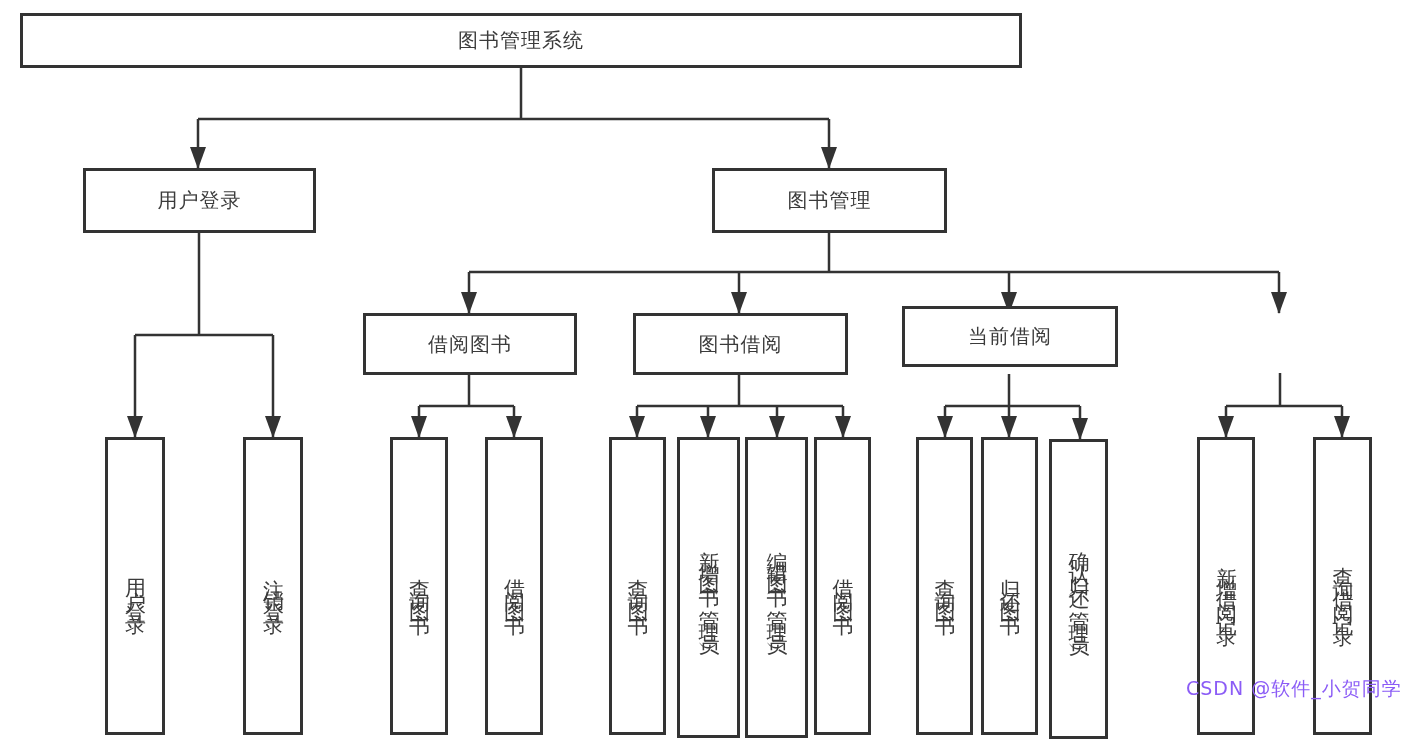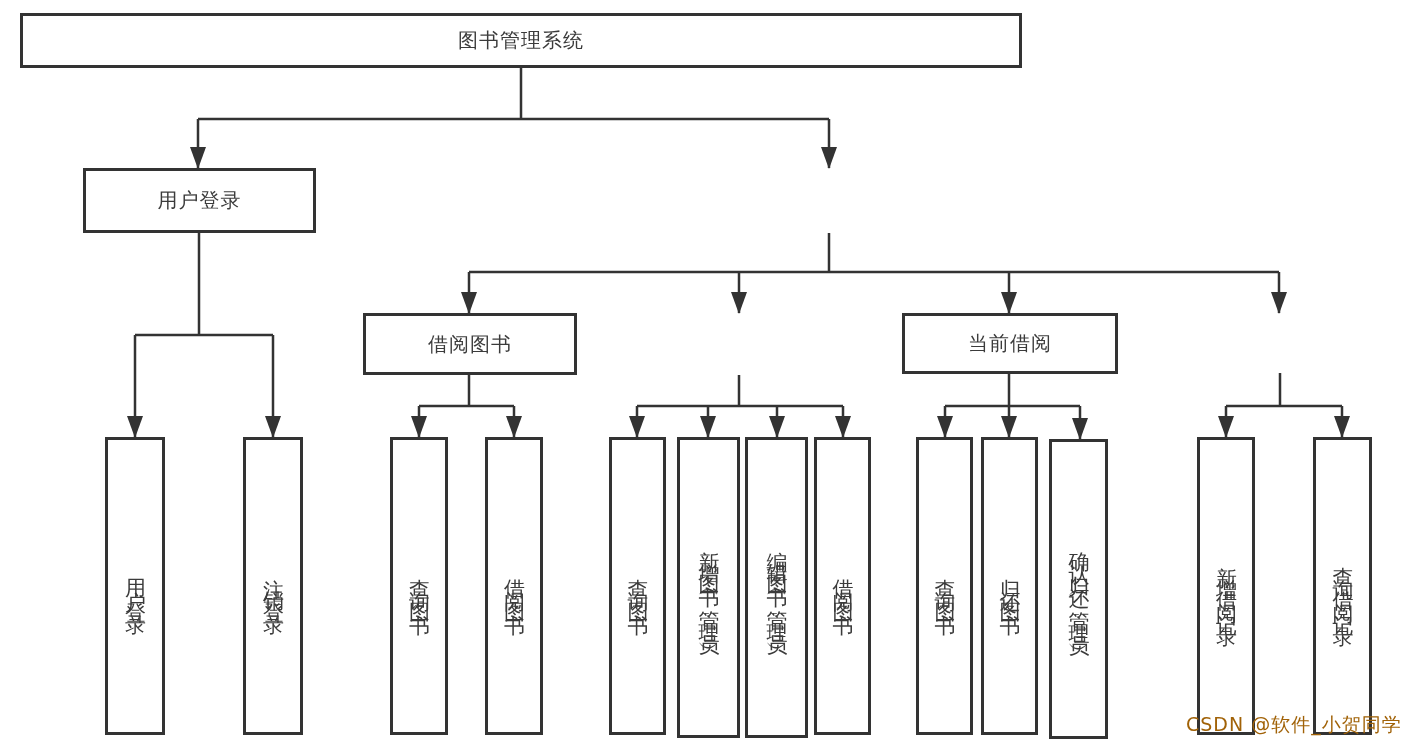--- a/index.html
+++ b/index.html
@@ -40,42 +40,42 @@
     letter-spacing: 12px;
     line-height: 1;
     color: #3b3b3b;
   }
   
   .n-root   { left: 20px;  top: 13px;  width: 1002px; height: 55px; }
   .n-login  { left: 83px;  top: 168px; width: 233px;  height: 65px; }
   .n-mgmt   { left: 712px; top: 168px; width: 235px;  height: 65px; }
   .n-newrec { left: 363px; top: 313px; width: 214px;  height: 62px; }
   .n-borrow { left: 633px; top: 313px; width: 215px;  height: 62px; }
-  .n-cur    { left: 902px; top: 313px; width: 216px;  height: 61px; }
+  .n-cur    { left: 902px; top: 306px; width: 216px;  height: 61px; }
   .n-rec    { left: 1172px;top: 312px; width: 218px;  height: 61px; }
   
   .n-a1 { left: 105px;  top: 437px; width: 60px; height: 298px; }
   .n-a2 { left: 243px;  top: 437px; width: 60px; height: 298px; }
   .n-b1 { left: 390px;  top: 437px; width: 58px; height: 298px; }
   .n-b2 { left: 485px;  top: 437px; width: 58px; height: 298px; }
   .n-c1 { left: 609px;  top: 437px; width: 57px; height: 298px; }
   .n-c2 { left: 677px;  top: 437px; width: 63px; height: 301px; }
   .n-c3 { left: 745px;  top: 437px; width: 63px; height: 301px; }
   .n-c4 { left: 814px;  top: 437px; width: 57px; height: 298px; }
   .n-d1 { left: 916px;  top: 437px; width: 57px; height: 298px; }
   .n-d2 { left: 981px;  top: 437px; width: 57px; height: 298px; }
   .n-d3 { left: 1049px; top: 439px; width: 59px; height: 300px; }
   .n-e1 { left: 1197px; top: 437px; width: 58px; height: 298px; }
   .n-e2 { left: 1313px; top: 437px; width: 59px; height: 298px; }
   .watermark {
     position: absolute;
     left: 1186px;
-    top: 712px;
+    top: 676px;
     font-size: 19px;
-    color: #a16207;
+    color: #8b5cf6;
     z-index: 3;
     white-space: nowrap;
     letter-spacing: 1px;
   }
 </style>
 </head>
 <body>
 
 <div class="canvas">
 
@@ -122,23 +122,29 @@
     </g>
   </svg>
 
   <div class="node hnode n-root">
     <span>图书管理系统</span>
   </div>
 
   <div class="node hnode n-login">
     <span>用户登录</span>
   </div>
+  <div class="node hnode n-mgmt">
+    <span>图书管理</span>
+  </div>
 
   <div class="node hnode n-newrec">
     <span>借阅图书</span>
+  </div>
+  <div class="node hnode n-borrow">
+    <span>图书借阅</span>
   </div>
   <div class="node hnode n-cur">
     <span>当前借阅</span>
   </div>
 
   <div class="node vnode n-a1">
     <span class="vtext">用户登录</span>
   </div>
   <div class="node vnode n-a2">
     <span class="vtext">注销登录</span>

